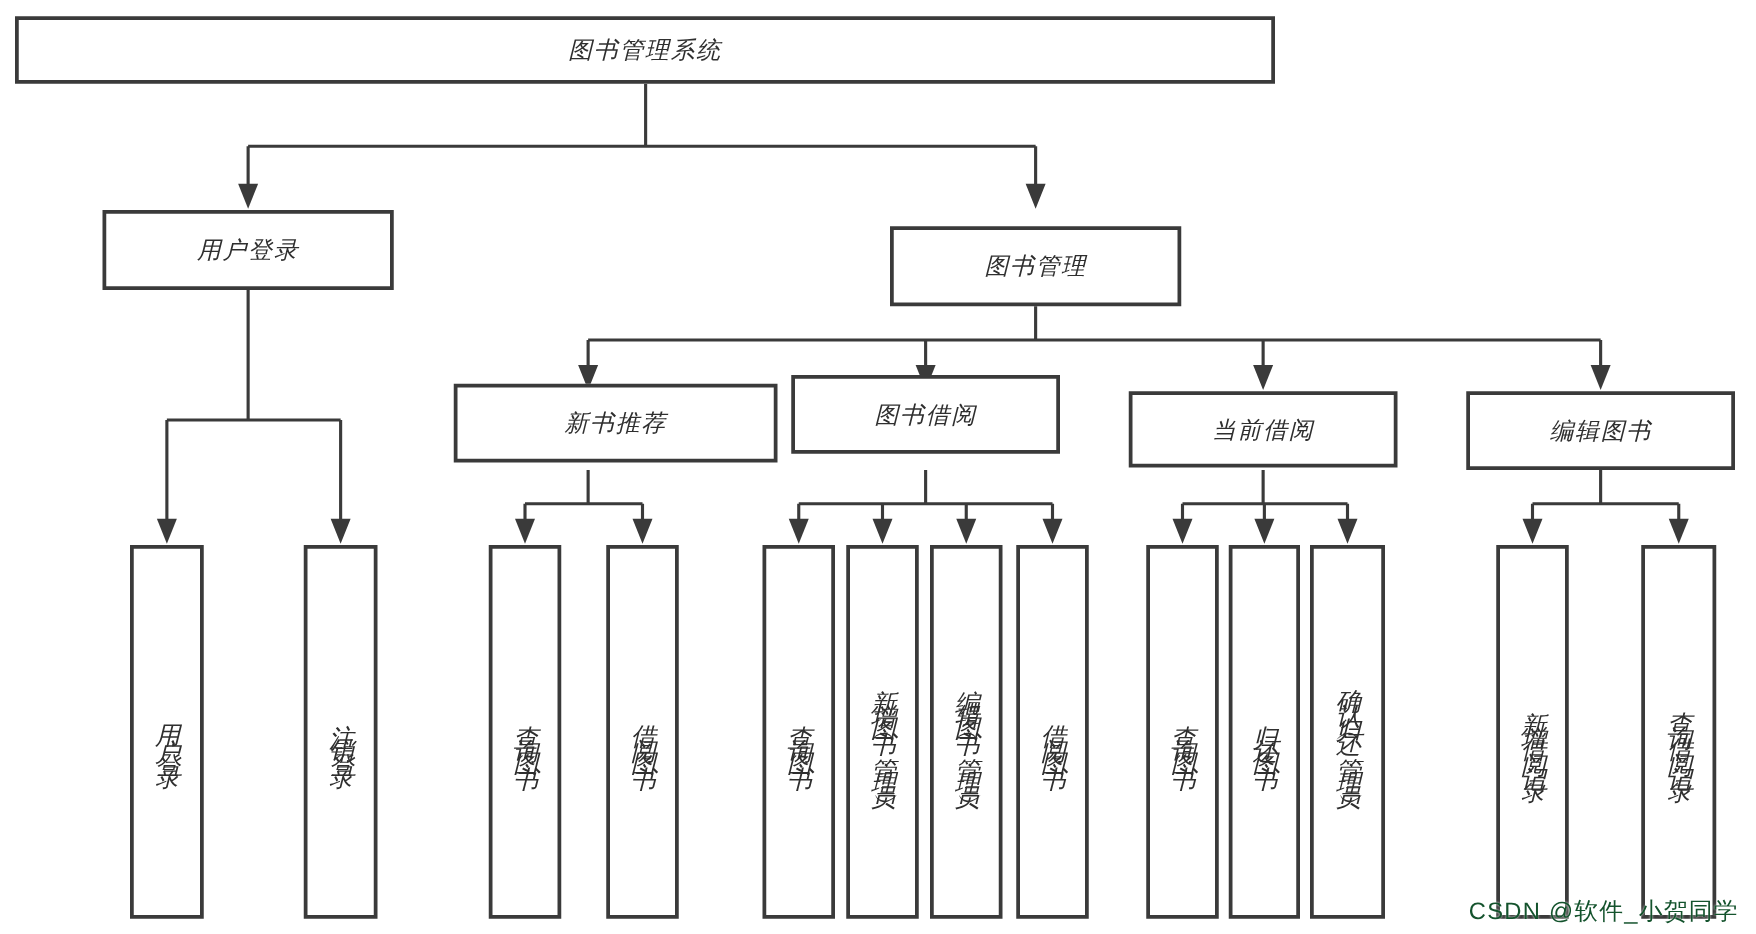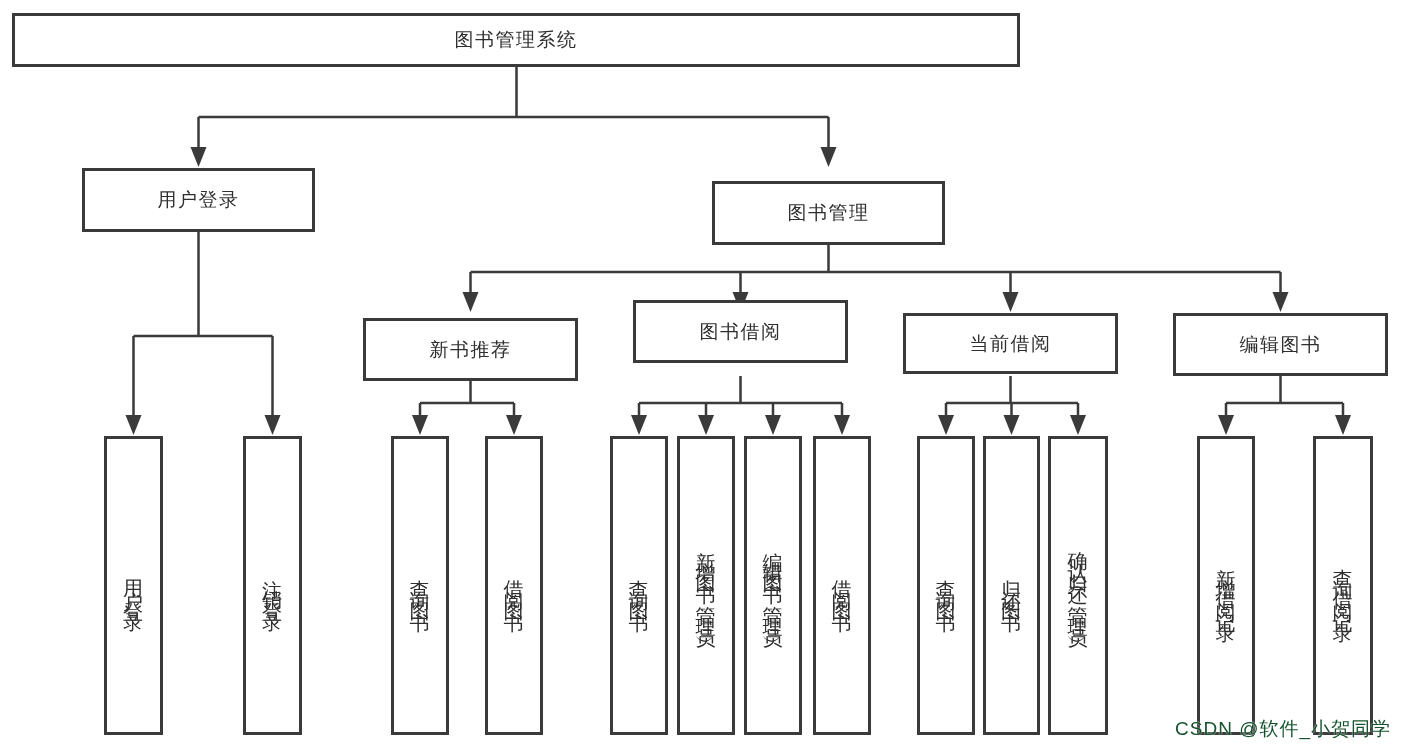--- a/index.html
+++ b/index.html
@@ -18,20 +18,21 @@
     pointer-events: none;
   }
   .node {
     position: absolute;
     box-sizing: border-box;
     border: 3px solid #3a3a3a;
     background: #ffffff;
     display: flex;
     align-items: center;
     justify-content: center;
+    font-style: italic;
   }
   .h-label {
     font-size: 19px;
     color: #2f2f2f;
     letter-spacing: 1.5px;
     white-space: nowrap;
   }
   .v-label {
     writing-mode: vertical-rl;
     text-orientation: mixed;
@@ -105,21 +106,21 @@
     <span class="h-label">图书管理系统</span>
   </div>
 
   <div class="node" style="left:82px; top:168px; width:233px; height:64px;">
     <span class="h-label">用户登录</span>
   </div>
   <div class="node" style="left:712px; top:168px; width:233px; height:64px;margin-top:13px;">
     <span class="h-label">图书管理</span>
   </div>
 
-  <div class="node" style="left:363px; top:318px; width:215px; height:63px;">
+  <div class="node" style="left:363px; top:307px; width:259px; height:63px;">
     <span class="h-label">新书推荐</span>
   </div>
   <div class="node" style="left:633px; top:300px; width:215px; height:63px;align-items:center;">
     <span class="h-label">图书借阅</span>
   </div>
   <div class="node" style="left:903px; top:313px; width:215px; height:61px;">
     <span class="h-label">当前借阅</span>
   </div>
   <div class="node" style="left:1173px; top:313px; width:215px; height:63px;">
     <span class="h-label">编辑图书</span>

